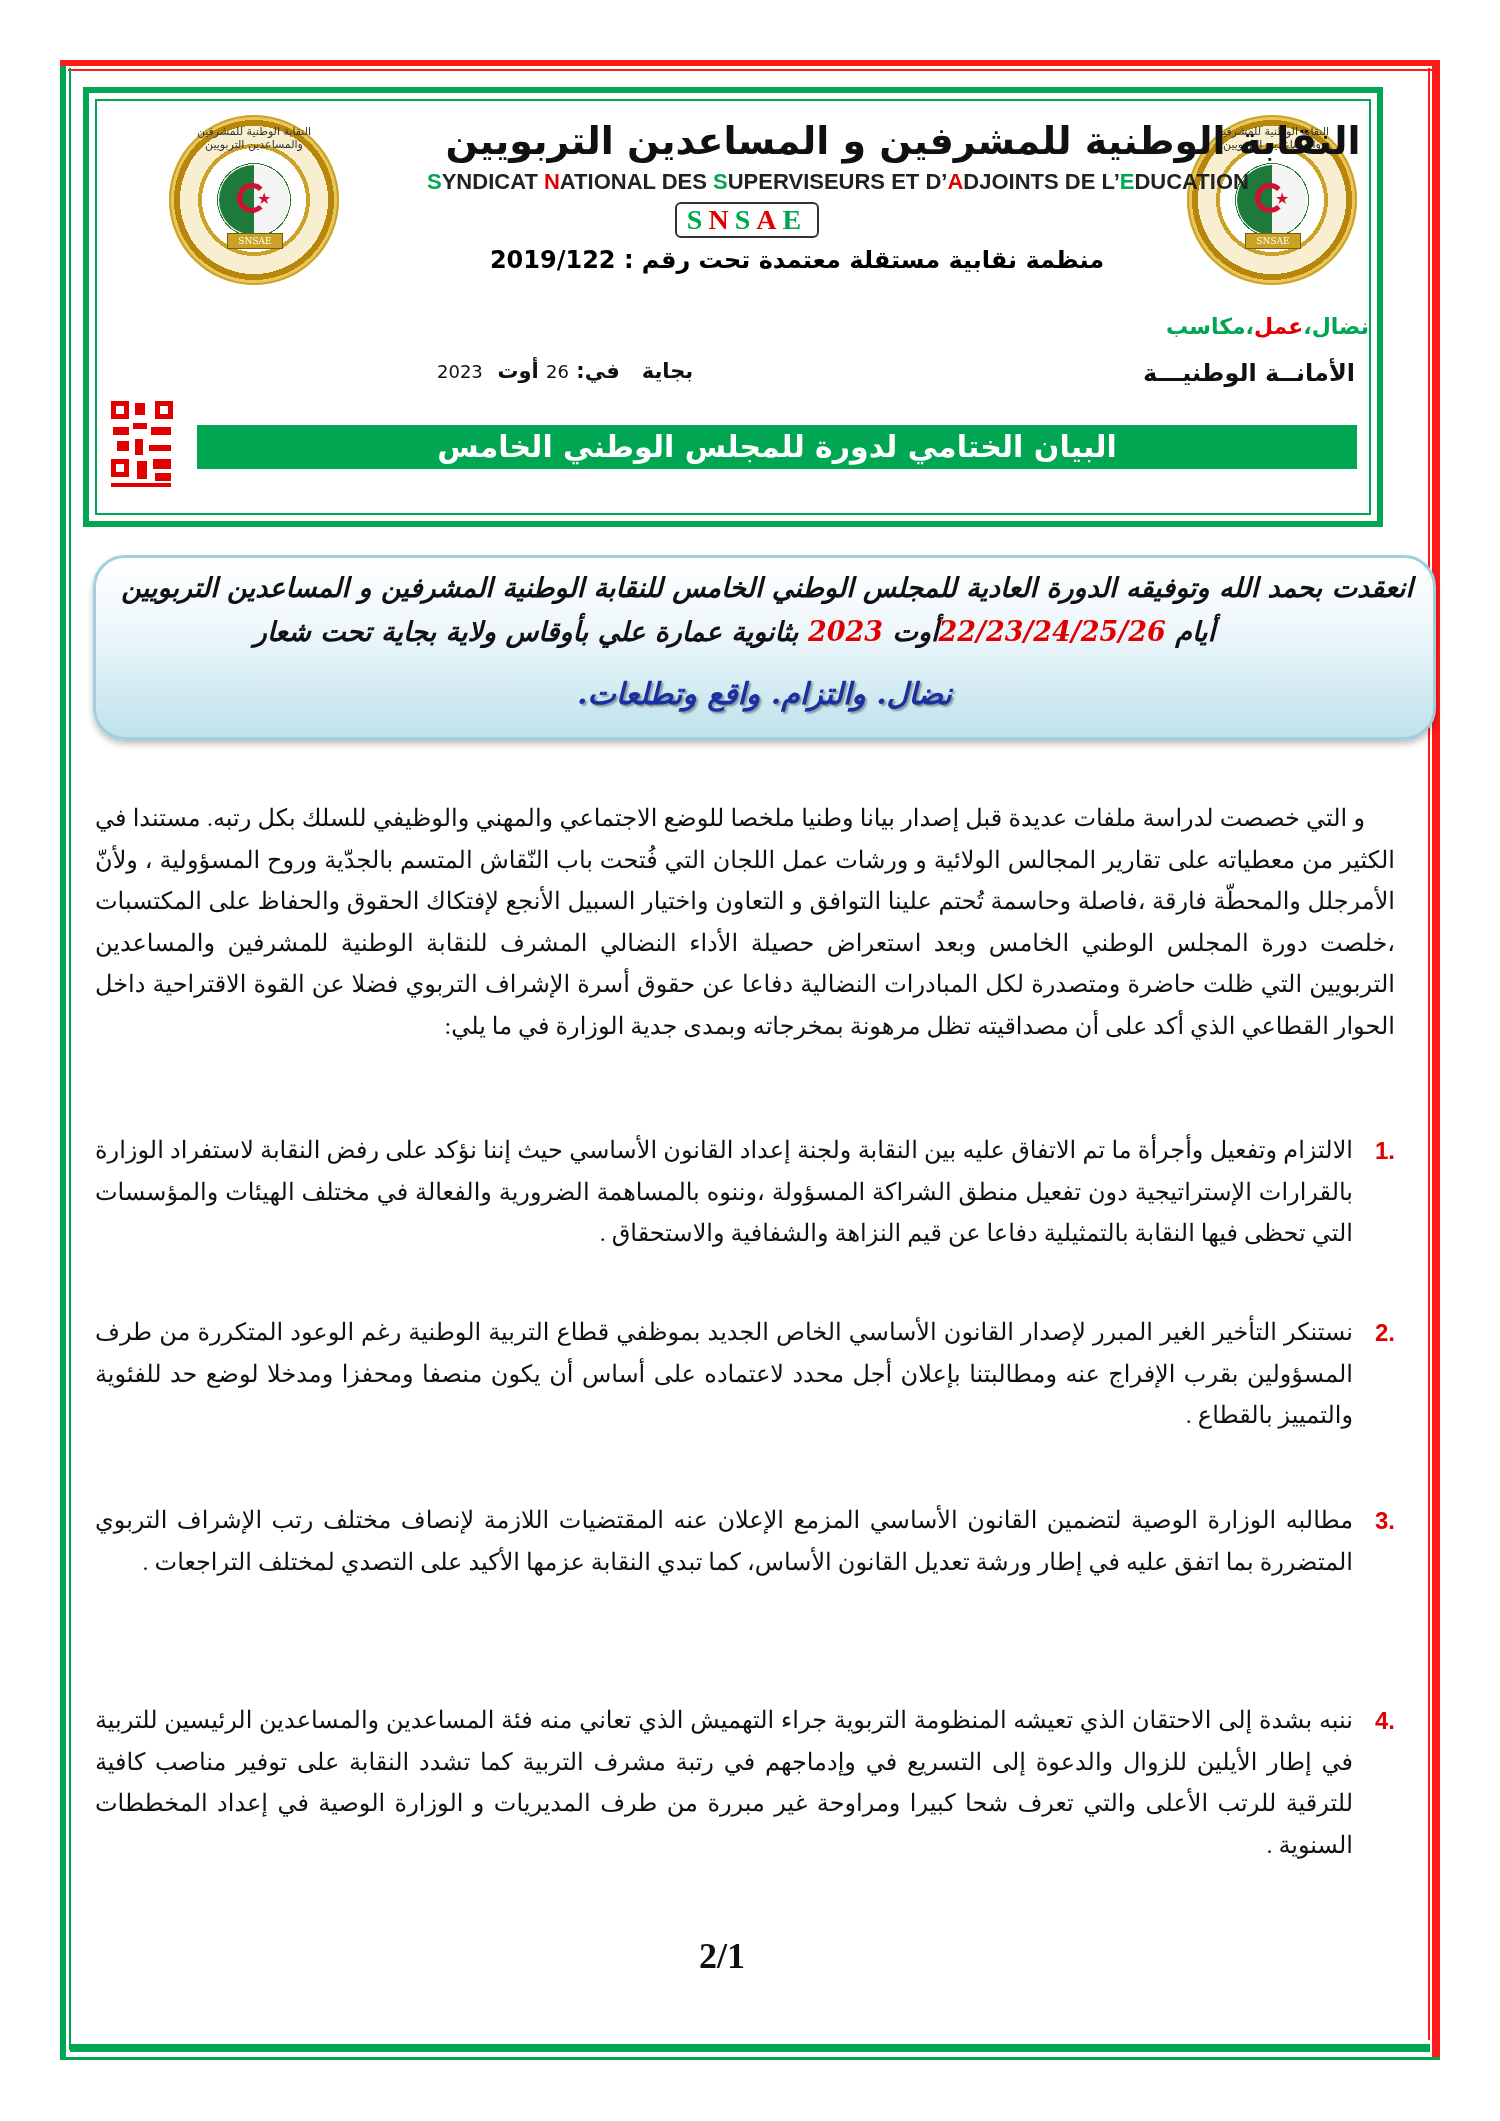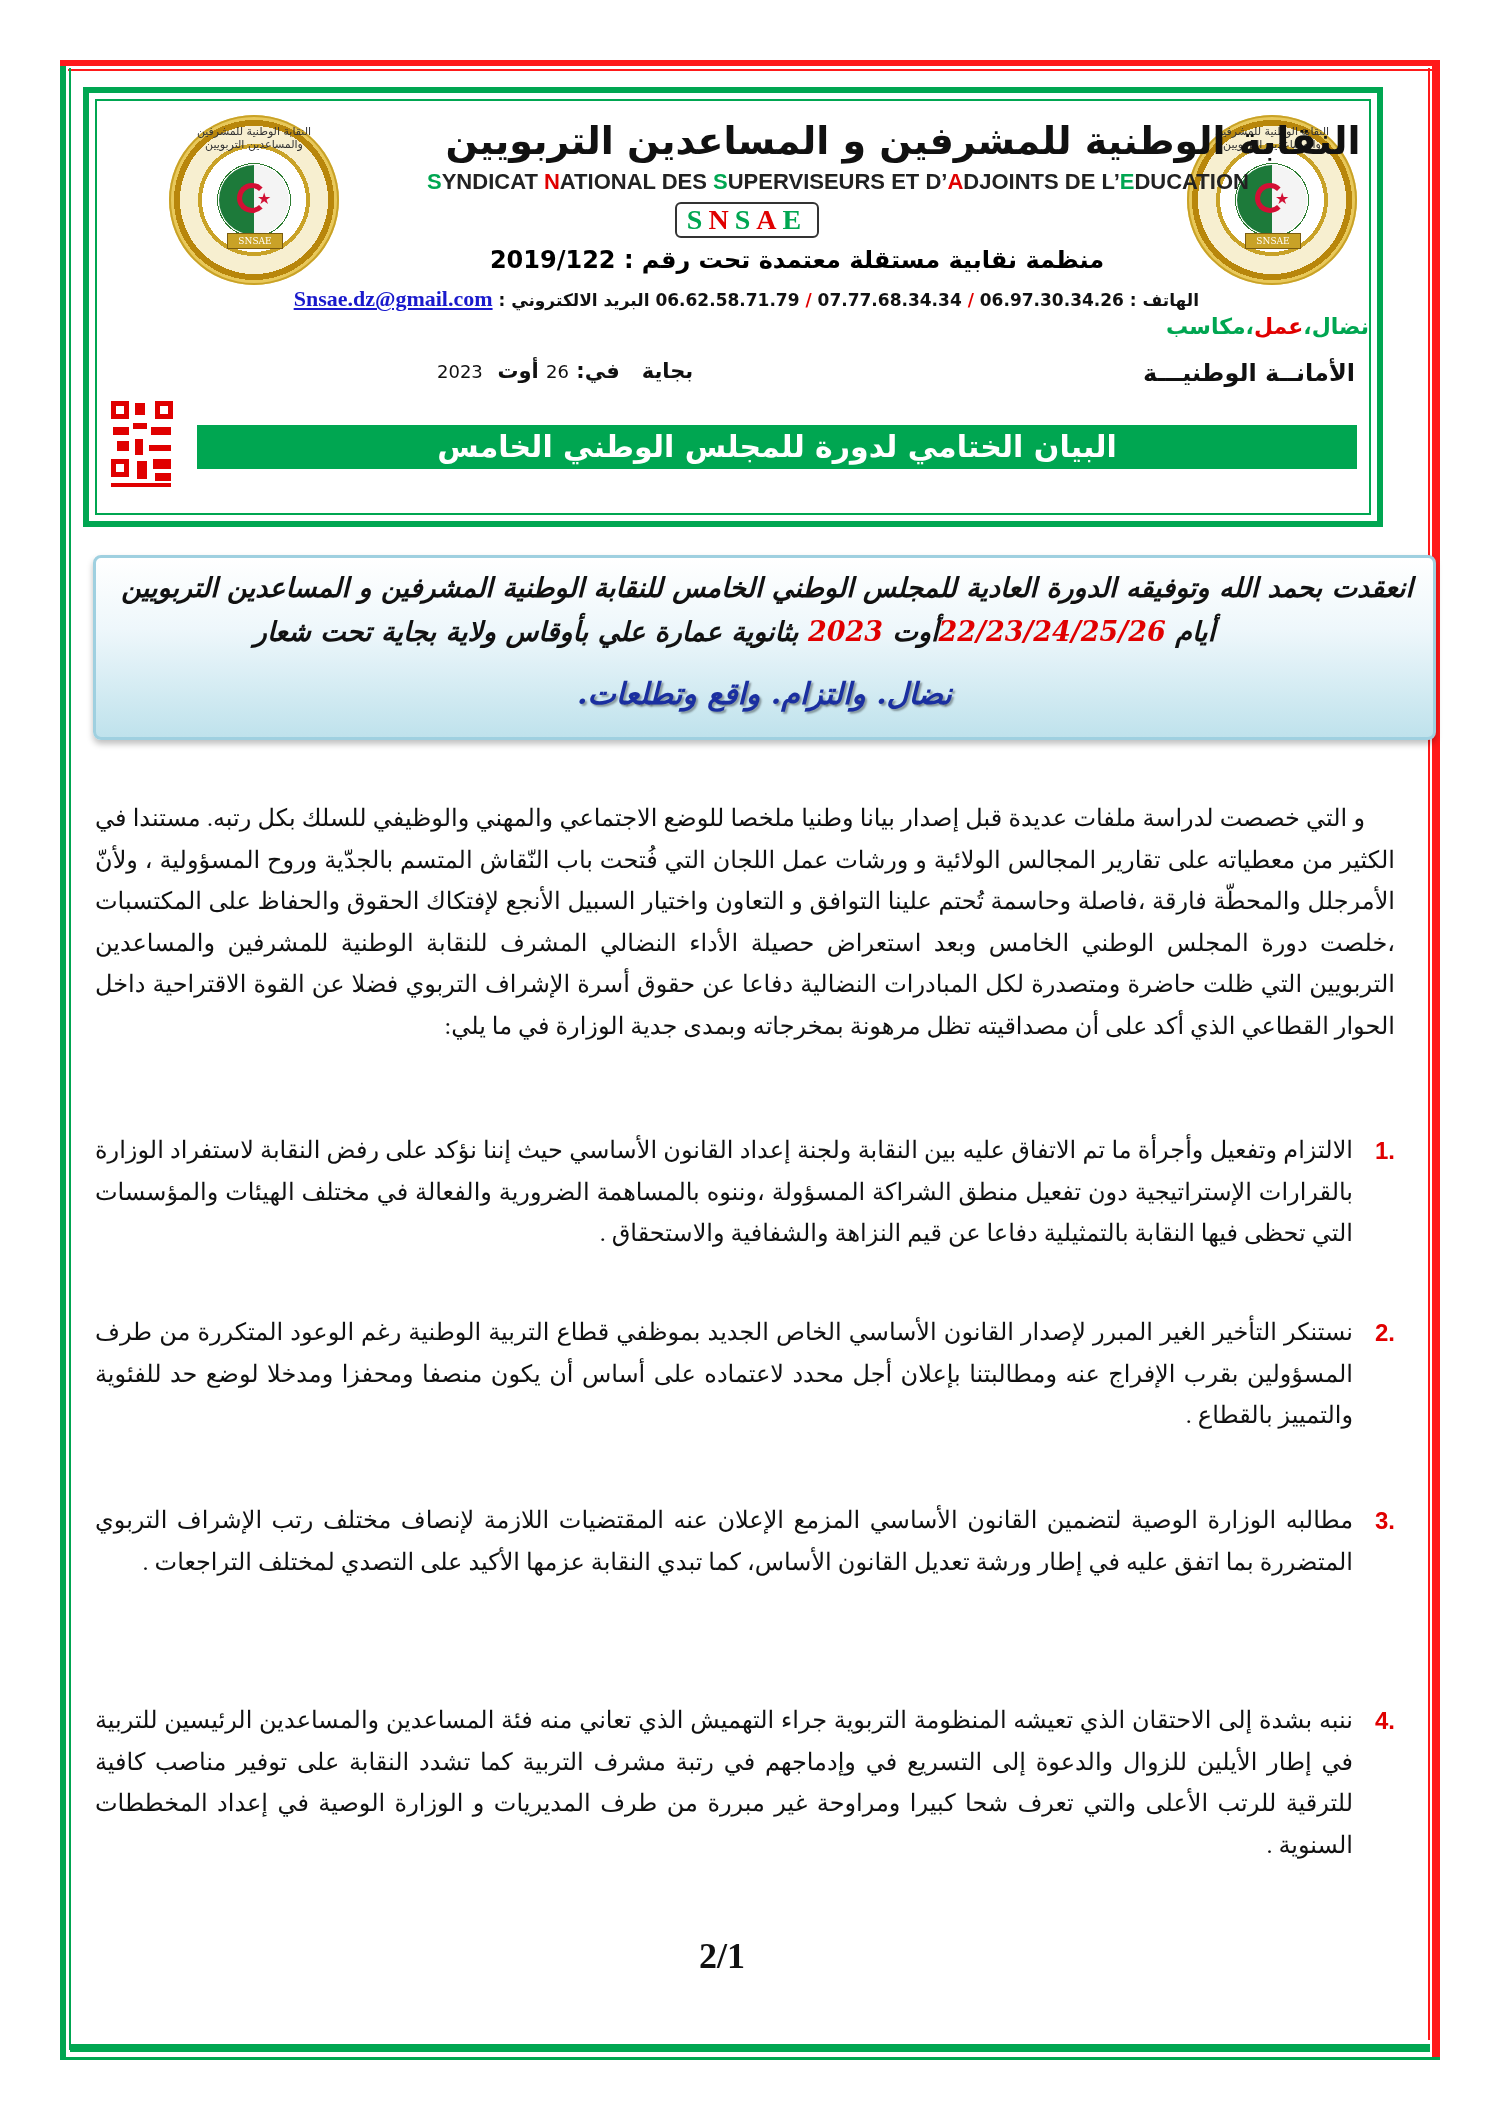--- a/index.html
+++ b/index.html
@@ -45,21 +45,21 @@
   .h-secretariat { position: absolute; right: 14px; top: 258px; direction: rtl; font-size: 24px; font-weight: bold; color: #111; }
   .h-place-date { position: absolute; left: 340px; top: 258px; direction: rtl; font-size: 21px; font-weight: bold; color: #111; white-space: nowrap; }
   .h-place-date .num { font-weight: normal; font-size: 18px; }
 
   .qr { position: absolute; left: 14px; top: 300px; width: 62px; height: 96px; }
   .qr .b { position: absolute; background: #e00000; }
 
   .title-banner { position: absolute; left: 100px; right: 12px; top: 324px; height: 44px; background: #00a651; color: #fff; text-align: center; direction: rtl; font-size: 30px; font-weight: bold; line-height: 44px; }
 
   
-  .callout { position: absolute; left: 93px; top: 555px; width: 1343px; height: 185px; border: 3px solid #9fd0e0; border-radius: 8px; box-sizing: border-box;
+  .callout { position: absolute; left: 93px; top: 555px; width: 1343px; height: 185px; border: 3px solid #9fd0e0; border-radius: 32px; box-sizing: border-box;
              background: linear-gradient(180deg, #ffffff 0%, #eef7fb 40%, #bfe2ec 100%); box-shadow: 0 4px 6px rgba(0,0,0,0.25); }
   .callout-line1 { position: absolute; left: 20px; right: 20px; top: 14px; direction: rtl; text-align: right; font-family: "DejaVu Serif", serif; font-style: italic; font-weight: bold; font-size: 27px; color: #111; white-space: nowrap; }
   .callout-line2 { position: absolute; left: 20px; right: 80px; top: 58px; direction: rtl; text-align: center; font-family: "DejaVu Serif", serif; font-style: italic; font-weight: bold; font-size: 27px; color: #111; white-space: nowrap; }
   .callout-line2 .red { color: #e00000; }
   .callout-slogan { position: absolute; left: 0; right: 0; top: 118px; text-align: center; direction: rtl; font-family: "DejaVu Serif", serif; font-style: italic; font-weight: bold; font-size: 30px; color: #1a2fa0; text-shadow: 2px 2px 2px rgba(0,0,0,0.35); }
 
   
   .body-area { position: absolute; left: 95px; width: 1300px; direction: rtl; font-family: "Liberation Serif", serif; color: #111; margin-top: 8px; }
   .intro-para { top: 790px; font-size: 24px; line-height: 41.5px; text-align: justify; text-indent: 30px; }
   .item { font-size: 24px; line-height: 41.5px; text-align: justify; padding-right: 42px; position: absolute; left: 95px; width: 1258px; direction: rtl; font-family: "Liberation Serif", serif; color: #111; }
@@ -111,30 +111,20 @@
     <div class="h-fr-title">
       <span class="g">S</span><span>YNDICAT </span><span class="r">N</span><span>ATIONAL DES </span><span class="g">S</span><span>UPERVISEURS ET D’</span><span class="r">A</span><span>DJOINTS DE L’</span><span class="g">E</span><span>DUCATION</span>
     </div>
 
     <div class="snsae-box">
       <span class="g">S</span><span class="r">N</span><span class="g">S</span><span class="r">A</span><span class="g">E</span>
     </div>
 
     <div class="h-approval">منظمة نقابية مستقلة معتمدة تحت رقم : 2019/122</div>
 
-    <div class="h-contact">
-      <span>الهاتف :</span>
-      <span>06.97.30.34.26</span>
-      <span class="sep">/</span>
-      <span>07.77.68.34.34</span>
-      <span class="sep">/</span>
-      <span>06.62.58.71.79</span>
-      <span>البريد الالكتروني :</span>
-      <span class="email">Snsae.dz@gmail.com</span>
-    </div>
 
     <div class="h-motto">
       <span>نضال</span><span>،</span><span class="r">عمل</span><span>،</span><span>مكاسب</span>
     </div>
 
     <div class="h-secretariat">الأمانــة الوطنيـــة</div>
 
     <div class="h-place-date">
       <span>بجاية</span>&nbsp;&nbsp;
       <span>في:</span>

